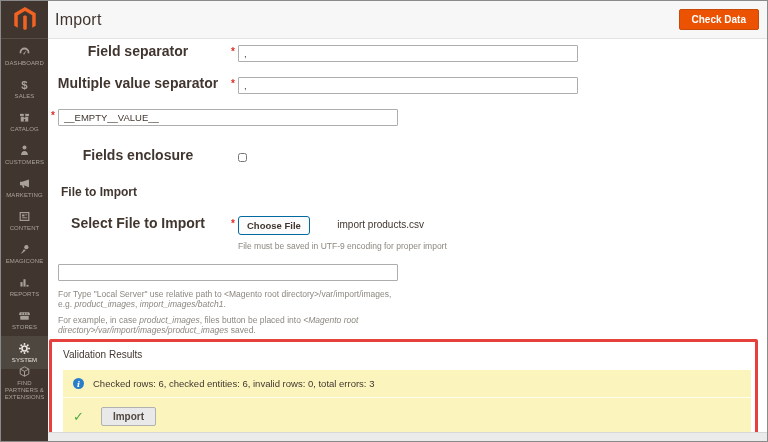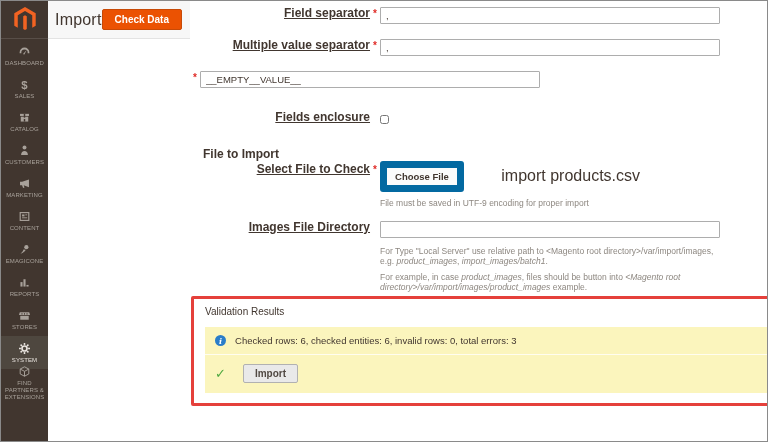--- a/index.html
+++ b/index.html
@@ -16,47 +16,47 @@
   .nav-item { height:33px; display:flex; flex-direction:column; align-items:center;
               justify-content:center; color:#a8a19a; cursor:pointer; padding-top:1px; }
   .nav-item.tall { height:27px; }
   .nav-item.selected { background:#4e473f; color:#e8e3de; }
   .nav-icon { width:13px; height:13px; display:block; flex:none; }
   .nav-icon svg { width:13px; height:13px; display:block; }
   .nav-label { font-size:6px; line-height:7px; text-align:center; width:46px;
                letter-spacing:.1px; margin-top:2px; }
 
   
-  .main { flex:1; display:flex; flex-direction:row; min-width:0; background:#fff; }
+  .main { flex:1; display:flex; flex-direction:column; min-width:0; background:#fff; }
   .page-header { height:38px; flex:none; background:#f7f7f7; border-bottom:1px solid #e3e3e3;
                  display:flex; align-items:center; padding:0 8px 0 7px; }
   .page-title { font-size:16px; font-weight:400; color:#41362f; letter-spacing:.2px; }
   .check-data-btn { margin-left:auto; background:#eb5202; color:#fff; border:1px solid #c74a07;
                     font-size:10px; font-weight:700; padding:4px 12px; border-radius:2px;
                     font-family:inherit; cursor:pointer; }
 
   .content { flex:1; padding-top:4px; overflow:hidden; }
 
   .form-row { display:flex; align-items:flex-start; margin-bottom:13px; }
-  .label-col { width:180px; flex:none; text-align:right; font-size:12px; font-weight:600;
-               color:#41362f; padding-top:3px; line-height:11px;text-decoration:underline; }
+  .label-col { width:180px; flex:none; text-align:center; font-size:14px; font-weight:600;
+               color:#41362f; padding-top:3px; line-height:11px; }
   .req { width:10px; flex:none; text-align:center; color:#e02b27; font-size:10px;
          font-weight:600; padding-top:3px; }
   .control-col { flex:1; min-width:0; }
   .text-input { width:340px; height:17px; border:1px solid #adadad; border-radius:1px;
                 font-size:9.5px; color:#41362f; padding:0 5px; font-family:inherit; background:#fff; }
   .checkbox { width:9px; height:9px; margin-top:3px; accent-color:#514943; }
 
   .section-heading { font-size:12px; font-weight:700; color:#41362f; padding-left:13px;
-                     margin:19px 0 0 0; }
-
-  .file-btn { display:inline-block; border:7px solid #0369a1; background:#fbfbfb;
+                     margin:19px 0 16px 0; }
+
+  .file-btn { display:inline-block; border:1px solid #0369a1; background:#fbfbfb;
               border-radius:3px; font-size:9.5px; font-weight:700; color:#41362f;
               padding:3px 8px; cursor:pointer; }
-  .file-name { font-size:16px; color:#41362f; margin-left:20px; vertical-align:middle;padding-left:13px; }
+  .file-name { font-size:10px; color:#41362f; margin-left:10px; vertical-align:middle;padding-left:13px; }
   .note { font-size:8.5px; line-height:10px; color:#8d8780; }
   .note.single { margin-top:6px; }
   .note-block { margin-top:8px; width:345px; }
   .note-block + .note-block { margin-top:6px; }
   .note em { }
 
   
   .validation-wrap { margin:4px 0 0 1px; width:709px; border:3px solid #e5403b;
                      border-radius:2px; background:#fff; padding:7px 4px 10px 11px; }
   .validation-title { font-size:10px; color:#41362f; margin-bottom:10px; }
@@ -254,38 +254,37 @@
         <div class="label-col" style="padding-top:2px">Fields enclosure</div>
         <div class="req"></div>
         <div class="control-col">
           <input class="checkbox" type="checkbox" style="">
         </div>
       </div>
 
       <h2 class="section-heading">File to Import</h2>
 
       <div class="form-row" style="margin-bottom:11px">
-        <div class="label-col">Select File to Check</div>
+        <div class="label-col">Select File to Import</div>
         <div class="req">*</div>
         <div class="control-col">
           <div>
             <span class="file-btn">Choose File</span>
             <span class="file-name">import products.csv</span>
           </div>
           <div class="note single">File must be saved in UTF-9 encoding for proper import</div>
         </div>
       </div>
 
       <div class="form-row" style="margin-bottom:0">
-        <div class="label-col">Images File Directory</div>
         <div class="req"></div>
         <div class="control-col">
           <input class="text-input" type="text" value="" style="">
           <div class="note note-block"><span>For Type "Local Server" use relative path to &lt;Magento root directory&gt;/var/import/images, e.g. </span><em>product_images</em><span>, </span><em>import_images/batch1</em><span>.</span></div>
-          <div class="note note-block"><span>For example, in case </span><em>product_images</em><span>, files should be button into </span><em>&lt;Magento root directory&gt;/var/import/images/product_images</em><span> example.</span></div>
+          <div class="note note-block"><span>For example, in case </span><em>product_images</em><span>, files button be placed into </span><em>&lt;Magento root directory&gt;/var/import/images/product_images</em><span> saved.</span></div>
         </div>
       </div>
 
       <div class="validation-wrap">
         <div class="validation-title">Validation Results</div>
         <div class="messages">
           <div class="message">
             <span class="msg-icon info-icon">i</span>
             <span>Checked rows: 6, checked entities: 6, invalid rows: 0, total errors: 3</span>
           </div>

